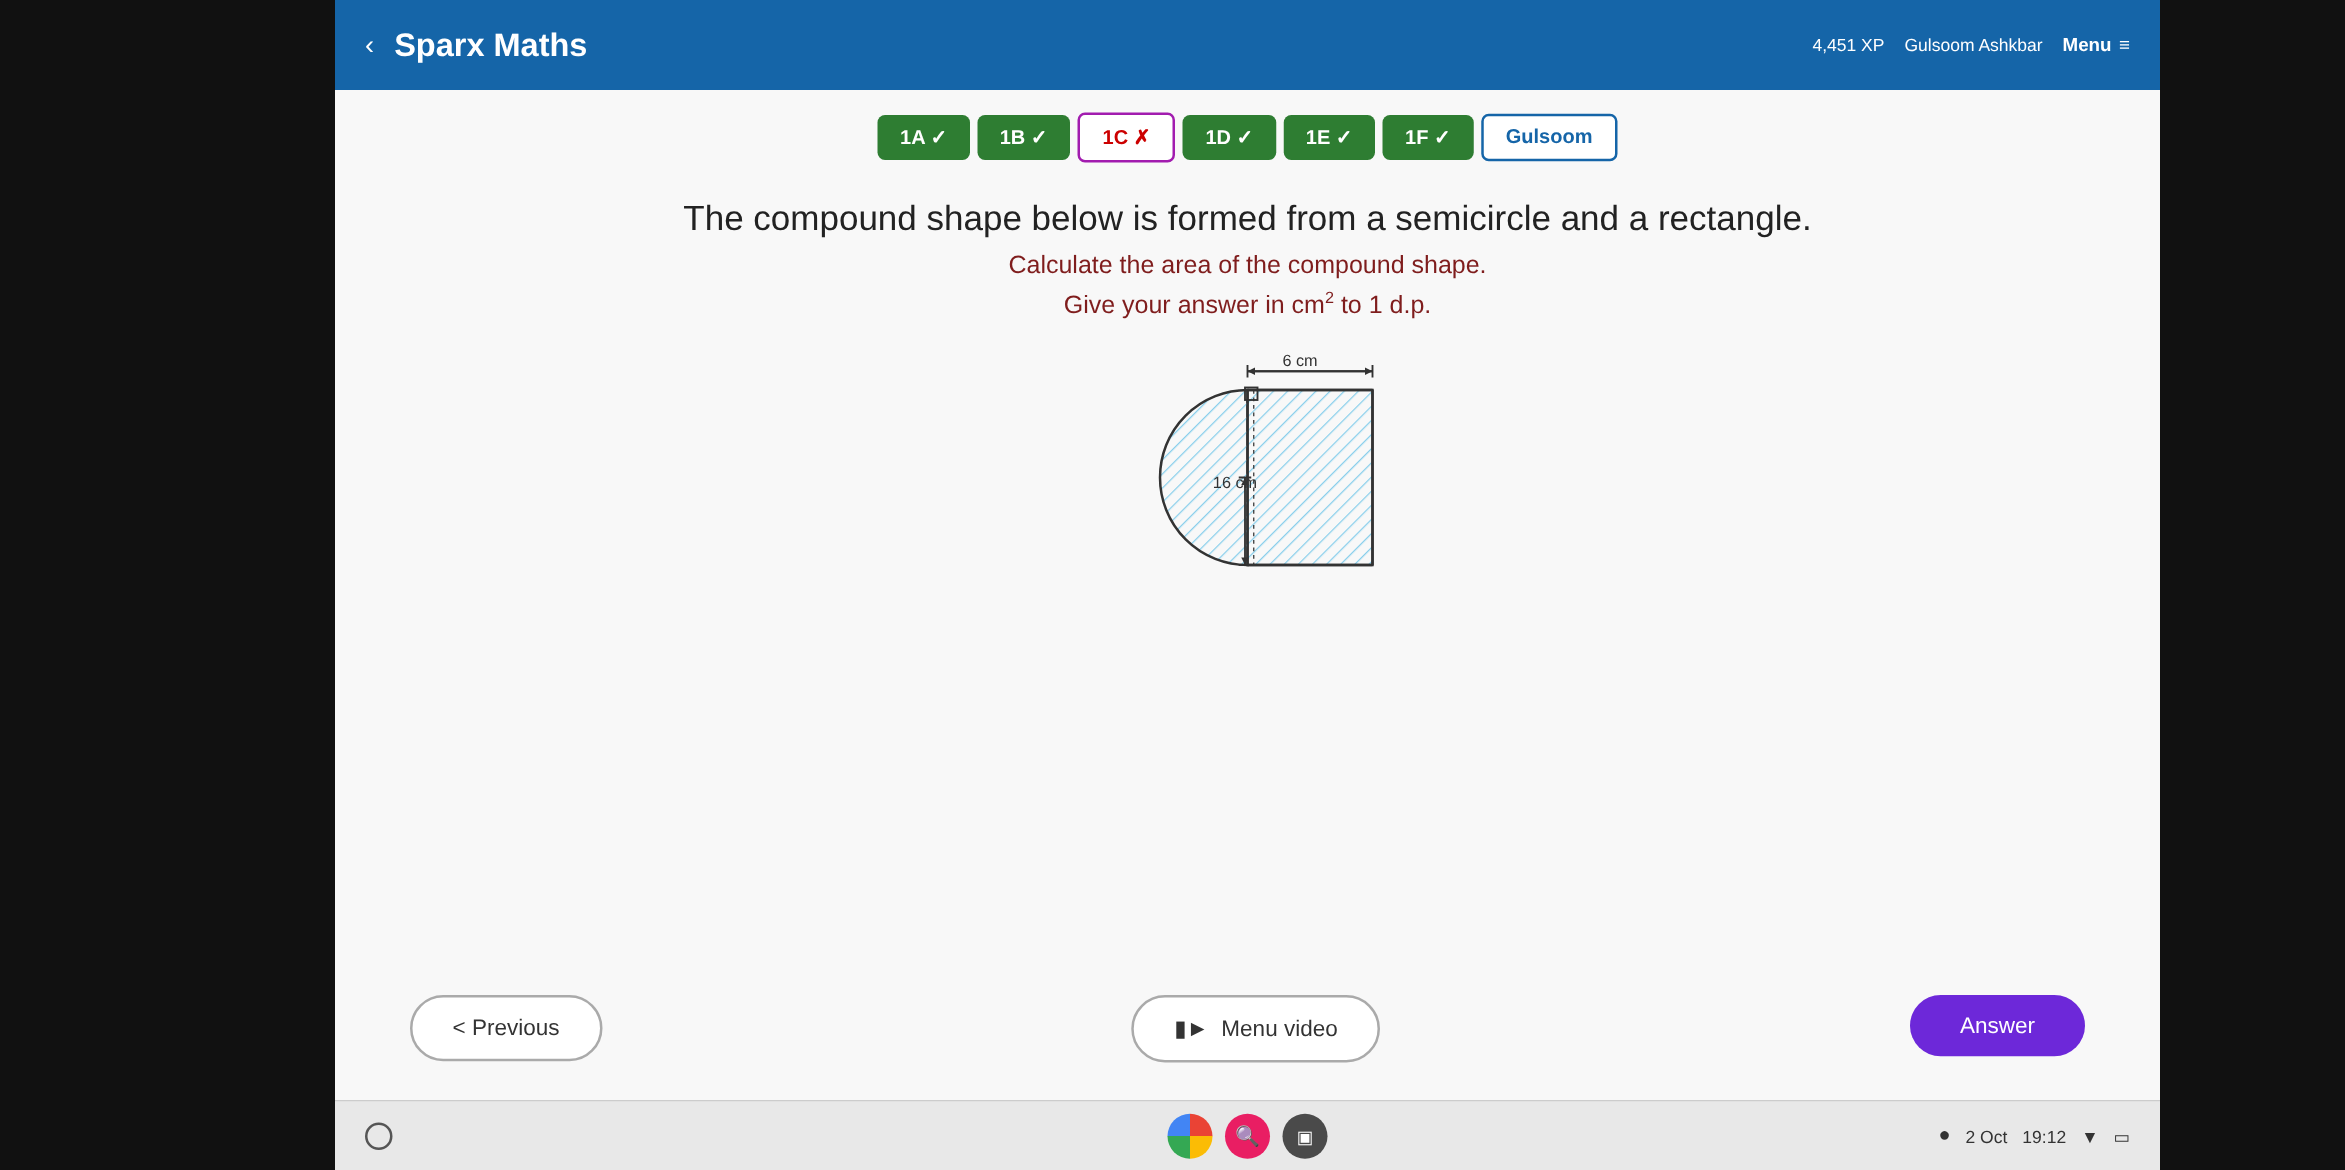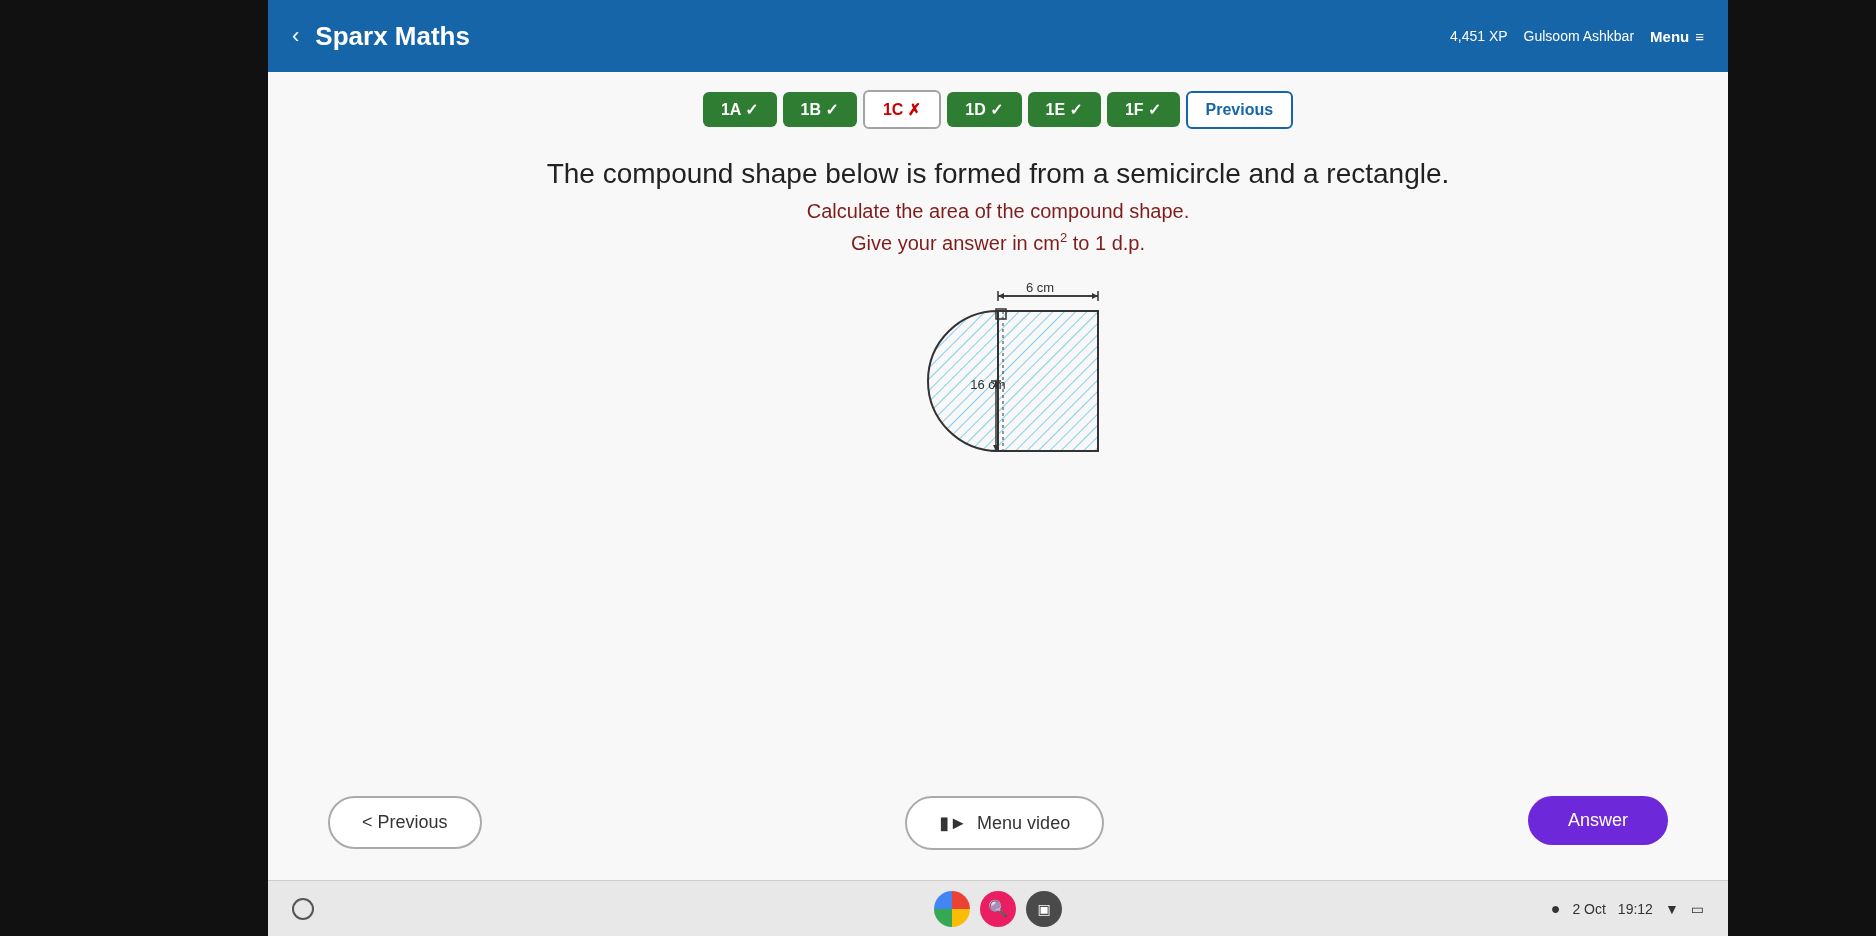--- a/index.html
+++ b/index.html
@@ -99,21 +99,21 @@
 
     .tab-completed {
       background: #2e7d32;
       color: white;
       border: none;
     }
 
     .tab-error {
       background: white;
       color: #333;
-      border: 2px solid #a3a3a3;
+      border: 2px solid #a21caf;
     }
 
     .tab-summary {
       background: white;
       color: #1565a8;
       border: 2px solid #1565a8;
       font-weight: 700;
     }
 
     
@@ -308,21 +308,21 @@
       <div class="tab tab-completed">
         <span>1D ✓</span>
       </div>
       <div class="tab tab-completed">
         <span>1E ✓</span>
       </div>
       <div class="tab tab-completed">
         <span>1F ✓</span>
       </div>
       <div class="tab tab-summary">
-        <span>Previous</span>
+        <span>Gulsoom</span>
       </div>
     </div>
 
     <div class="question-area">
       <p class="question-text">The compound shape below is formed from a semicircle and a rectangle.</p>
 
       <p class="question-sub">
         <span>Calculate the area of the compound shape.</span><br>
         <span>Give your answer in cm<sup>2</sup> to 1 d.p.</span>
       </p>

